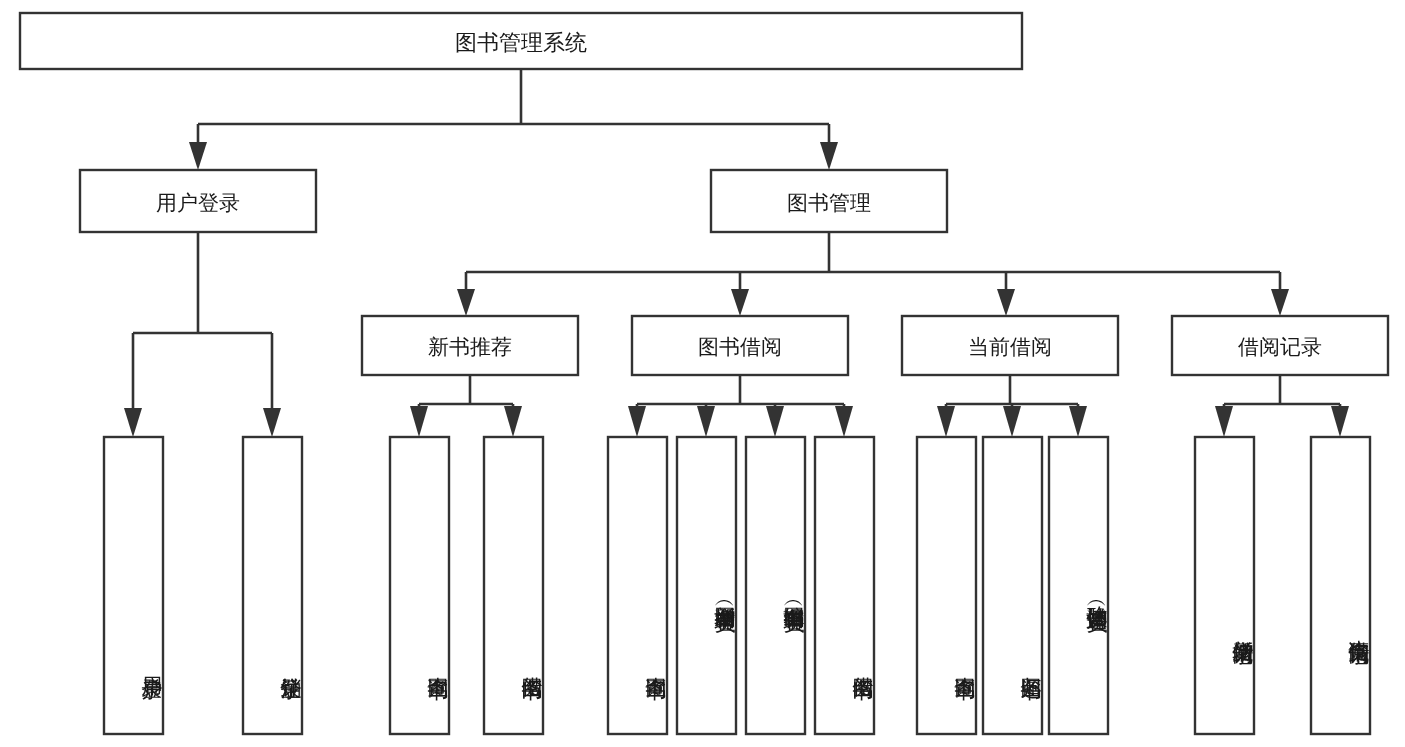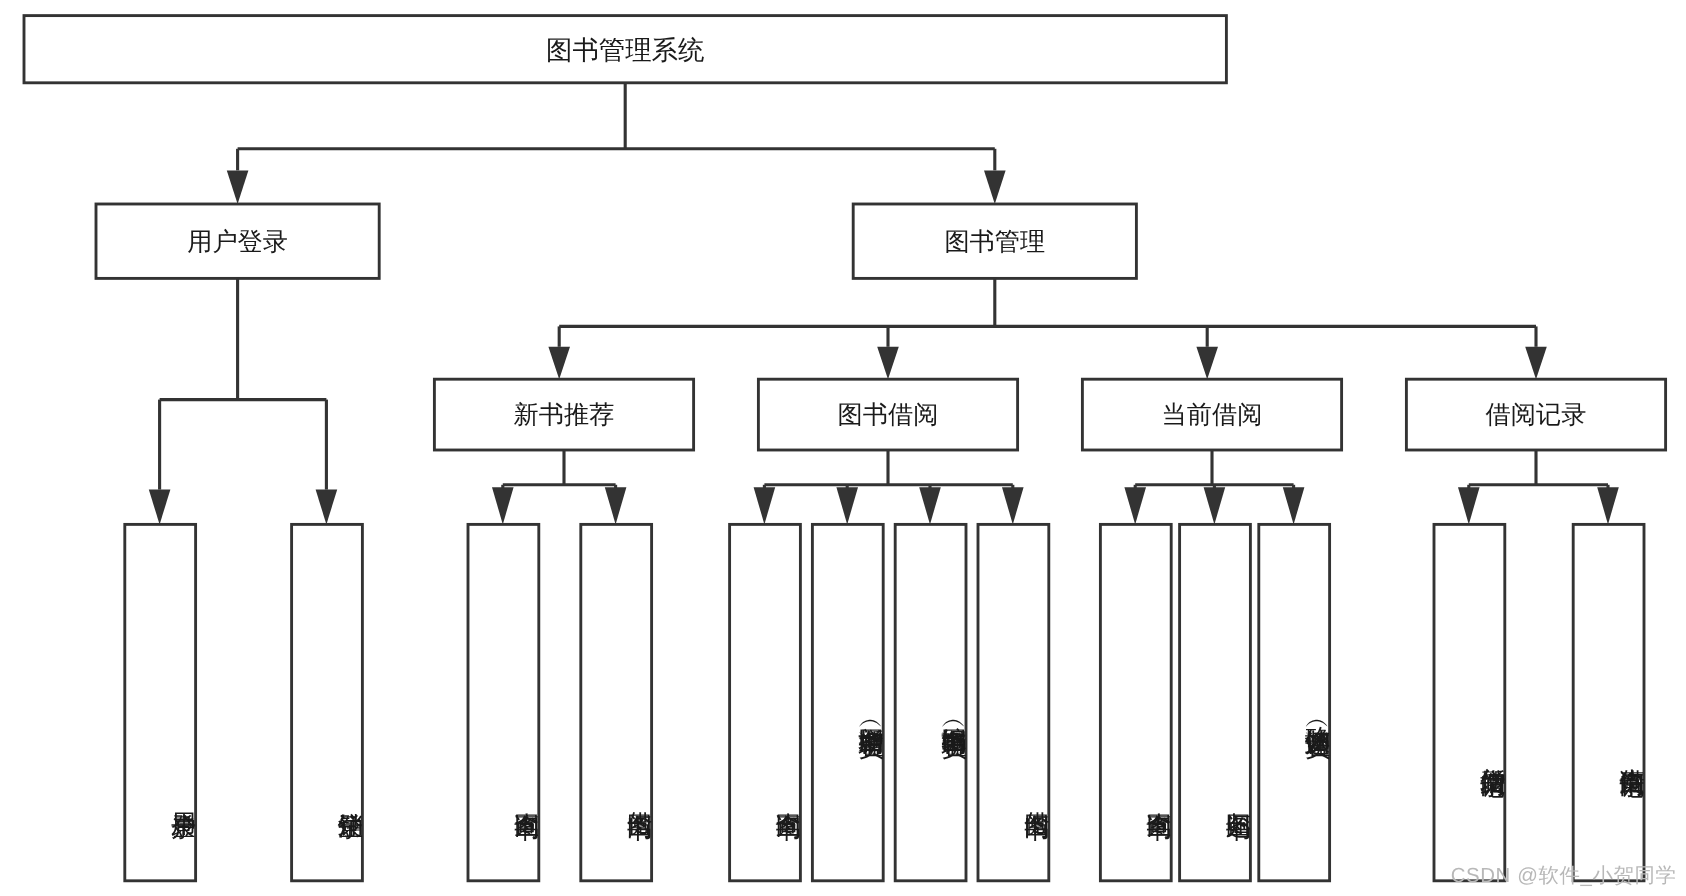--- a/index.html
+++ b/index.html
@@ -227,15 +227,14 @@
   <div class="leaf-label" style="left:917px; top:437px; width:59px; height:297px; padding-top:76px;">查询图书</div>
 
   <div class="leaf-label" style="left:983px; top:437px; width:59px; height:297px; padding-top:76px;">归还图书</div>
 
   <div class="leaf-label" style="left:1049px; top:437px; width:59px; height:297px; padding-top:8px;">确认归还（管理员）</div>
 
   <div class="leaf-label" style="left:1195px; top:437px; width:59px; height:297px; padding-top:40px;">新增借阅记录</div>
 
   <div class="leaf-label" style="left:1311px; top:437px; width:59px; height:297px; padding-top:40px;">查询借阅记录</div>
 
-  <div class="watermark">CSDN @软件_小贺同学</div>
 
 </div>
 
 </body></html>

